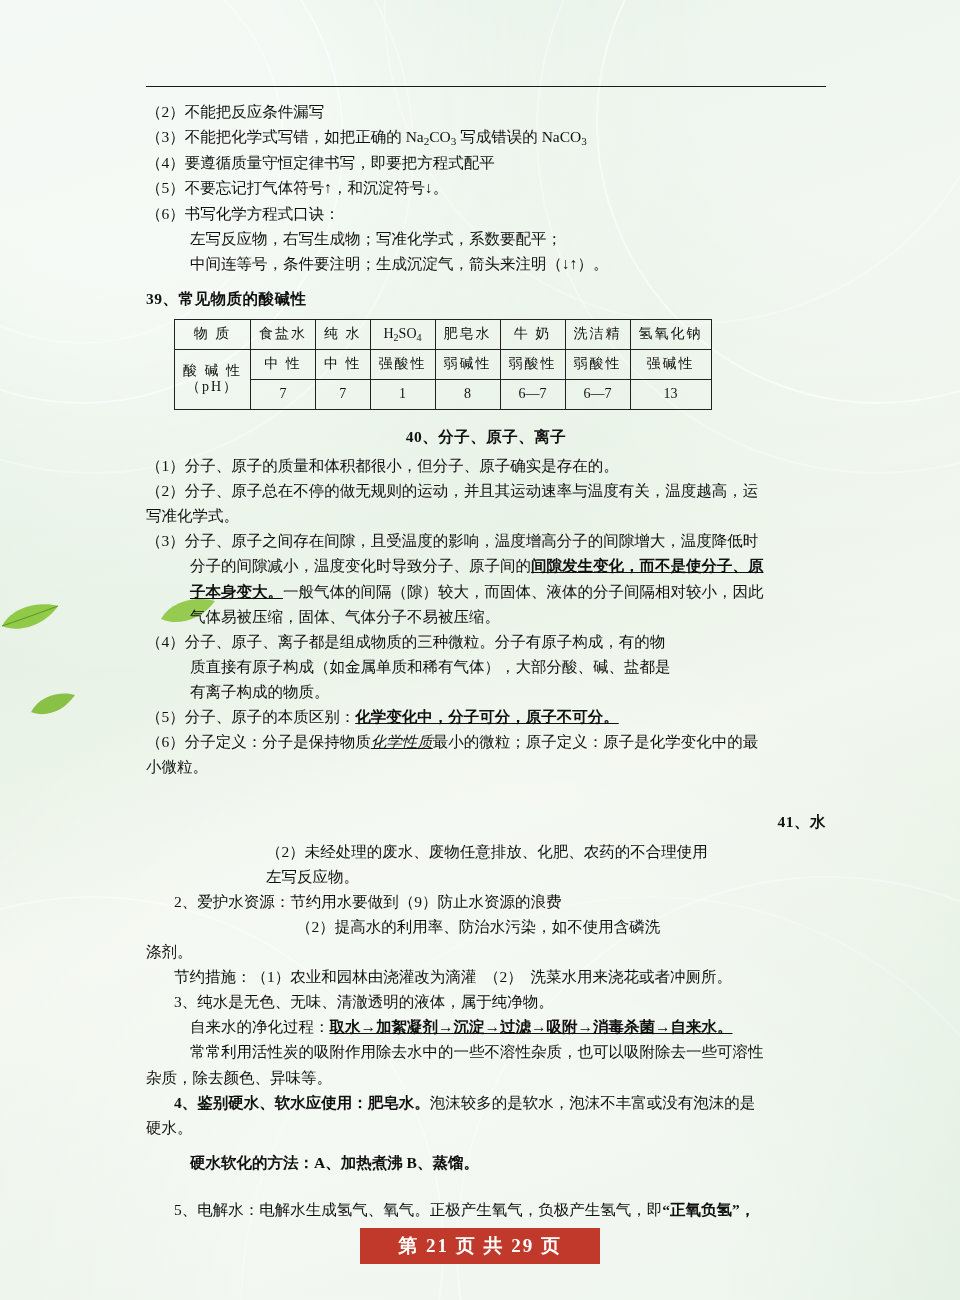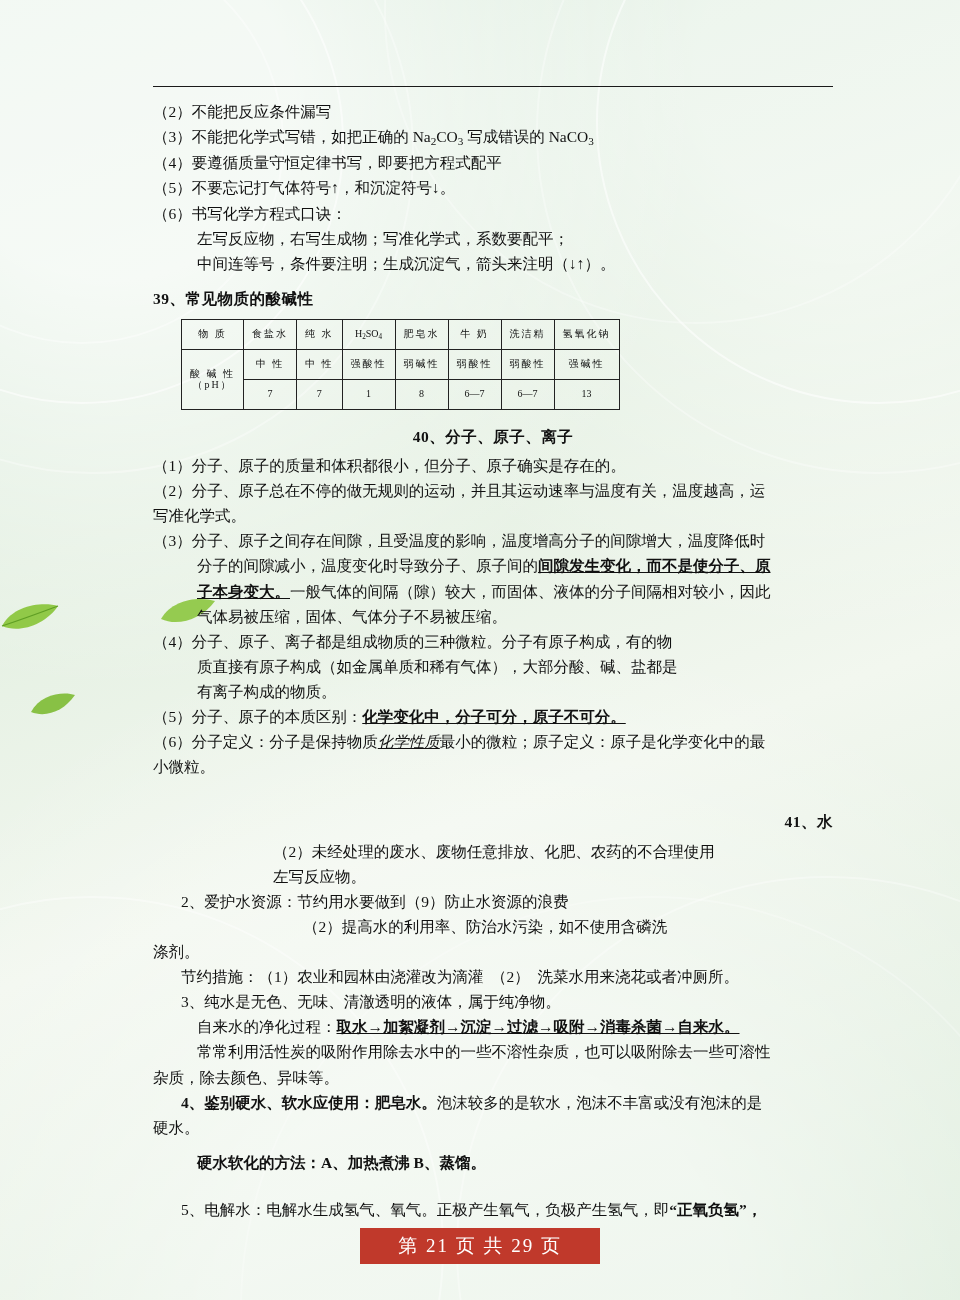--- a/index.html
+++ b/index.html
@@ -46,21 +46,21 @@
     position: absolute;
     z-index: 1;
   }
   .leaf-a { left: 0px; top: 600px; }
   .leaf-b { left: 30px; top: 690px; }
   .leaf-c { left: 160px; top: 595px; }
 
   
   .page {
     position: absolute;
-    left: 7px; top: 0;
+    left: 0; top: 0;
     width: 820px;
     height: 1300px;
     z-index: 2;
   }
 
   .content {
     position: absolute;
     left: 146px;
     top: 86px;
     width: 680px;
@@ -94,21 +94,21 @@
   b, .b { font-weight: bold; }
   .u { text-decoration: underline; font-style: italic; }
   .bu { font-weight: bold; text-decoration: underline; }
 
   sub { font-size: 0.72em; vertical-align: -0.28em; }
 
   
   table.acid-table {
     border-collapse: collapse;
     margin: 8px 0 4px 28px;
-    font-size: 10px;
+    font-size: 14px;
     background: transparent;
   }
   table.acid-table td {
     border: 1px solid #222;
     text-align: center;
     padding: 2px 8px;
     height: 25px;
     white-space: nowrap;
     letter-spacing: 2px;
   }
@@ -121,21 +121,21 @@
     left: 0;
     bottom: 36px;
     width: 960px;
     text-align: center;
     z-index: 3;
   }
   .footer-badge {
     display: inline-block;
     background: #c0392b;
     color: #fff;
-    font-weight: normal;
+    font-weight: bold;
     font-size: 19px;
     letter-spacing: 2px;
     padding: 5px 38px;
     font-family: "Liberation Serif", serif;
   }
   .footer-badge .pn { color: #ffffff; }
 </style>
 </head>
 <body>
 

